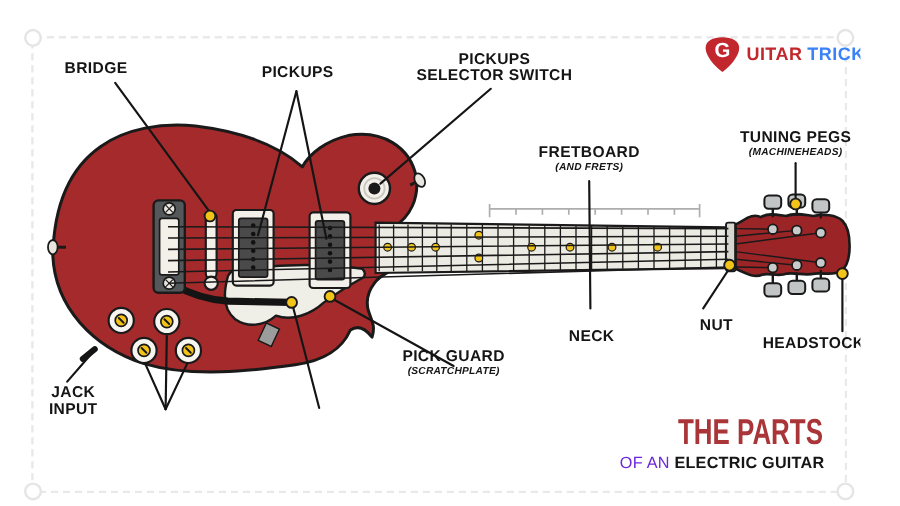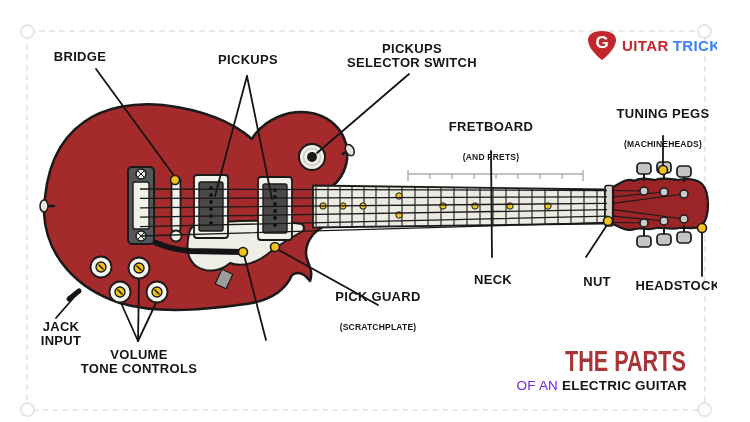--- a/index.html
+++ b/index.html
@@ -19,21 +19,21 @@
   .corner.tl{left:-8px;top:-8px}.corner.tr{right:-8px;top:-8px}
   .corner.bl{left:-8px;bottom:-8px}.corner.br{right:-8px;bottom:-8px}
 
   svg.art{position:absolute;left:0;top:0;z-index:1;}
 
   .lbl{
     position:absolute;z-index:2;transform:translateX(-50%);
     text-align:center;color:#151515;font-weight:700;font-size:13px;
     letter-spacing:.3px;line-height:1.08;white-space:nowrap;
   }
-  .lbl .sub{font-size:8.5px;letter-spacing:.2px;margin-top:19px;}
+  .lbl .sub{font-size:8.5px;letter-spacing:.2px;margin-top:1px;font-style:italic;}
 
   .logo{
     position:absolute;left:586px;top:30px;z-index:2;display:flex;align-items:center;
   }
   .logo .word{font-weight:700;font-size:15px;letter-spacing:.4px;margin-left:4px;}
   .logo .w-red{color:#C1272D;}
   .logo .w-gray{color:#3b82f6;margin-left:4px;}
   .logo .w-com{color:#A39B92;font-weight:400;font-size:13.5px;margin-left:1px;}
 
   .footer{
@@ -255,33 +255,29 @@
     <div class="sub">(AND FRETS)</div>
   </div>
 
   <div class="lbl" style="left:663px;top:107px">
     <div>TUNING PEGS</div>
     <div class="sub">(MACHINEHEADS)</div>
   </div>
 
   <div class="lbl" style="left:493px;top:273px">NECK</div>
 
-  <div class="lbl" style="left:597px;top:275px">NUT</div>
+  <div class="lbl" style="left:597px;top:264px">NUT</div>
 
   <div class="lbl" style="left:678px;top:279px">HEADSTOCK</div>
 
   <div class="lbl" style="left:61px;top:320px">
     <div>JACK</div>
     <div>INPUT</div>
   </div>
 
-  <div class="lbl" style="left:139px;top:348px">
-    <div>VOLUME</div>
-    <div>TONE CONTROLS</div>
-  </div>
 
 
   <div class="lbl" style="left:378px;top:290px">
     <div>PICK GUARD</div>
     <div class="sub">(SCRATCHPLATE)</div>
   </div>
 
   <div class="logo">
     <svg width="32" height="31" viewBox="0 0 32 31">
       <path d="M16,30 C8,24 2,16 2,10 C2,4 8,1 16,1 C24,1 30,4 30,10 C30,16 24,24 16,30 Z" fill="#C1272D"></path>

